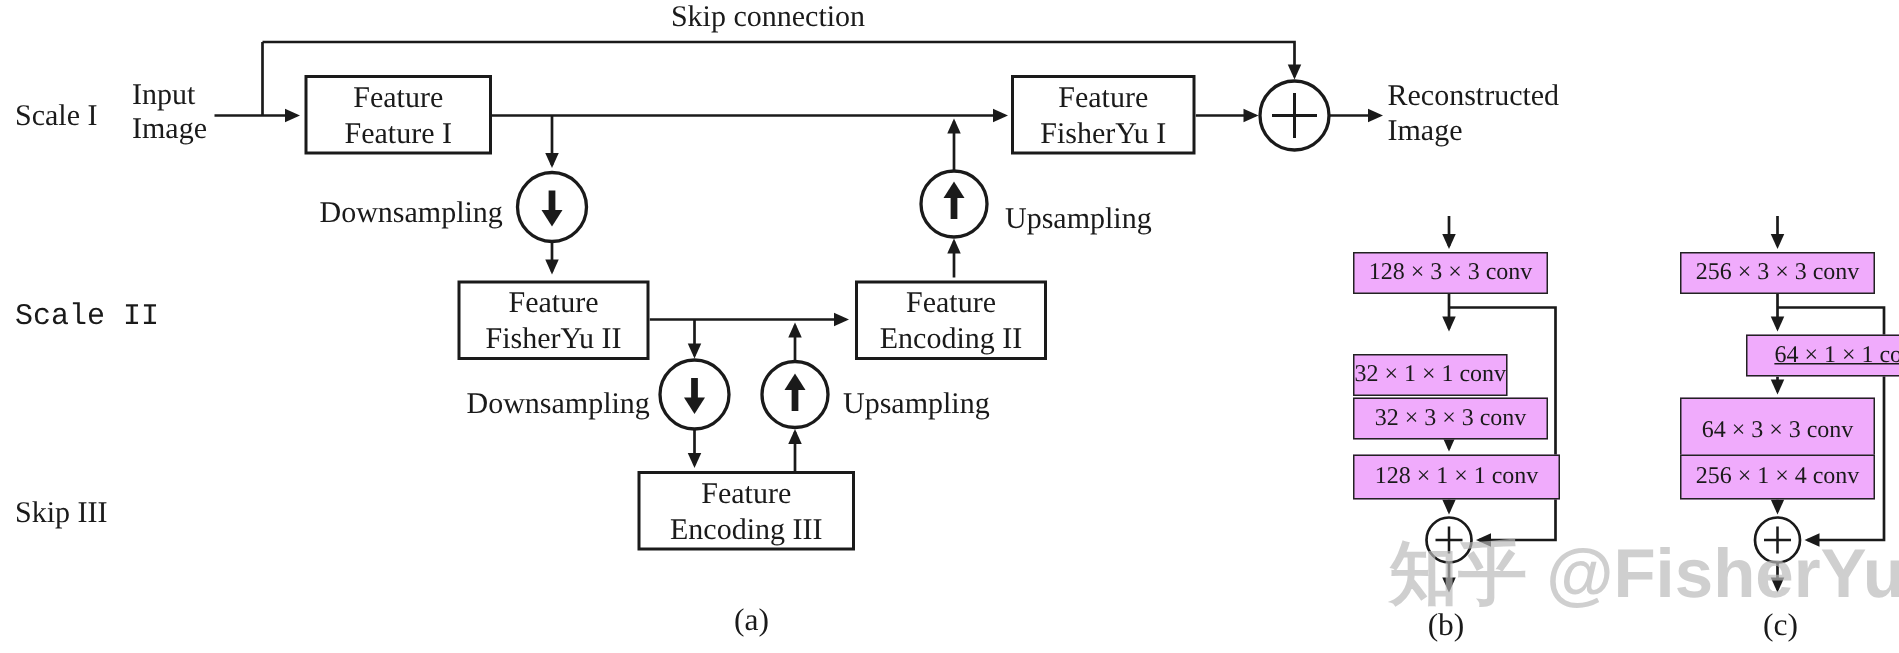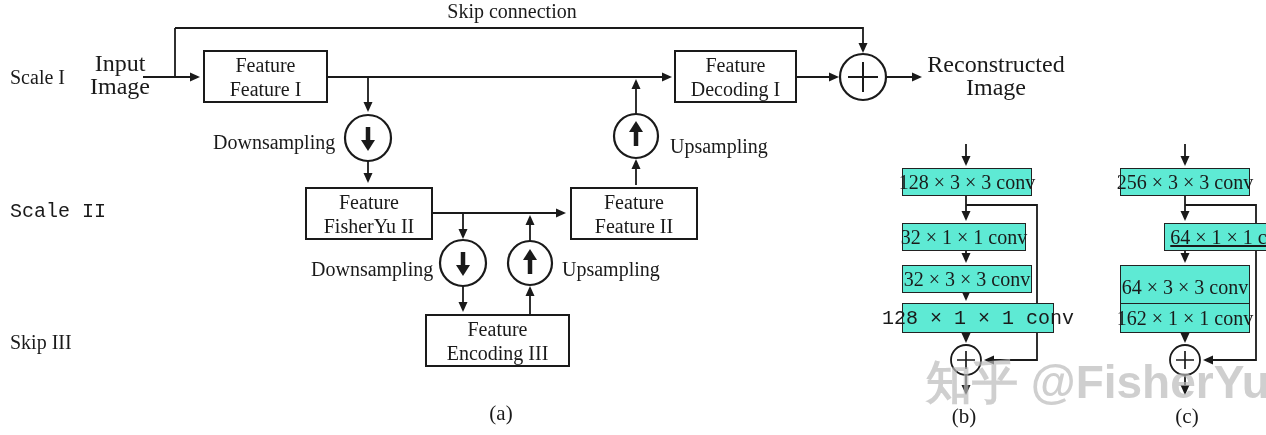--- a/index.html
+++ b/index.html
@@ -2,30 +2,30 @@
 <html><head>
 <meta charset="utf-8">
 <style>
   html,body{margin:0;padding:0;background:#fff;}
   #stage{
     position:relative;width:1266px;height:435px;background:#ffffff;
     font-family:"Liberation Serif","DejaVu Serif",serif;color:#1a1a1a;overflow:hidden;
   }
   #wires{position:absolute;left:0;top:0;width:1266px;height:435px;}
   .lbl{position:absolute;font-size:20px;line-height:22px;white-space:nowrap;}
-  .lbl-2line{position:absolute;text-align:center;font-size:24px;line-height:23px;}
+  .lbl-2line{position:absolute;font-size:20px;line-height:23px;}
   .blockbox{
     position:absolute;border:2px solid #1a1a1a;background:#ffffff;
     display:flex;flex-direction:column;align-items:center;justify-content:center;
     font-size:20px;line-height:24px;text-align:center;box-sizing:border-box;
   }
   .convbox{
-    position:absolute;border:1.6px solid #222;background:#5eead4;
+    position:absolute;border:1.6px solid #222;background:#f0abfc;
     display:flex;align-items:center;justify-content:center;
-    font-size:20px;box-sizing:border-box;white-space:nowrap;
+    font-size:16px;box-sizing:border-box;white-space:nowrap;
   }
   .caption{position:absolute;font-size:21px;text-align:center;width:60px;}
   #watermark{
     position:absolute;left:926px;top:352px;font-size:46px;font-weight:bold;
     font-family:"Liberation Sans","DejaVu Sans",sans-serif;
     color:#b9b9b9;opacity:0.68;white-space:nowrap;letter-spacing:0px;
   }
 </style>
 </head>
 <body>
@@ -130,49 +130,49 @@
     <div>Reconstructed</div>
     <div>Image</div>
   </div>
 
   <div class="blockbox" style="left:203px;top:50px;width:125px;height:53px;">
     <div>Feature</div>
     <div>Feature I</div>
   </div>
   <div class="blockbox" style="left:674px;top:50px;width:123px;height:53px;">
     <div>Feature</div>
-    <div>Decoding I</div>
+    <div>FisherYu I</div>
   </div>
   <div class="blockbox" style="left:305px;top:187px;width:128px;height:53px;">
     <div>Feature</div>
     <div>FisherYu II</div>
   </div>
   <div class="blockbox" style="left:570px;top:187px;width:128px;height:53px;">
     <div>Feature</div>
-    <div>Feature II</div>
+    <div>Encoding II</div>
   </div>
   <div class="blockbox" style="left:425px;top:314px;width:145px;height:53px;">
     <div>Feature</div>
     <div>Encoding III</div>
   </div>
 
   <div class="lbl" style="left:213px;top:131px;">Downsampling</div>
   <div class="lbl" style="left:670px;top:135px;">Upsampling</div>
   <div class="lbl" style="left:311px;top:258px;">Downsampling</div>
   <div class="lbl" style="left:562px;top:258px;">Upsampling</div>
 
   <div class="convbox" style="left:902px;top:168px;width:130px;height:28px;">128 × 3 × 3 conv</div>
-  <div class="convbox" style="left:902px;top:223px;width:124px;height:28px;">32 × 1 × 1 conv</div>
+  <div class="convbox" style="left:902px;top:236px;width:103px;height:28px;">32 × 1 × 1 conv</div>
   <div class="convbox" style="left:902px;top:265px;width:130px;height:28px;">32 × 3 × 3 conv</div>
-  <div class="convbox" style="left:902px;top:303px;width:152px;height:30px;font-family:Liberation Mono, monospace;">128 × 1 × 1 conv</div>
+  <div class="convbox" style="left:902px;top:303px;width:138px;height:30px;">128 × 1 × 1 conv</div>
 
   <div class="convbox" style="left:1120px;top:168px;width:130px;height:28px;">256 × 3 × 3 conv</div>
   <div class="convbox" style="left:1164px;top:223px;width:139px;height:28px;text-decoration:underline;">64 × 1 × 1 conv</div>
   <div class="convbox" style="left:1120px;top:265px;width:130px;height:44px;">64 × 3 × 3 conv</div>
-  <div class="convbox" style="left:1120px;top:303px;width:130px;height:30px;">162 × 1 × 1 conv</div>
+  <div class="convbox" style="left:1120px;top:303px;width:130px;height:30px;">256 × 1 × 4 conv</div>
 
   <div class="caption" style="left:471px;top:401px;">(a)</div>
   <div class="caption" style="left:934px;top:404px;">(b)</div>
   <div class="caption" style="left:1157px;top:404px;">(c)</div>
 
   <div id="watermark">知乎 @FisherYu</div>
 
 </div>
 
 </body></html>

